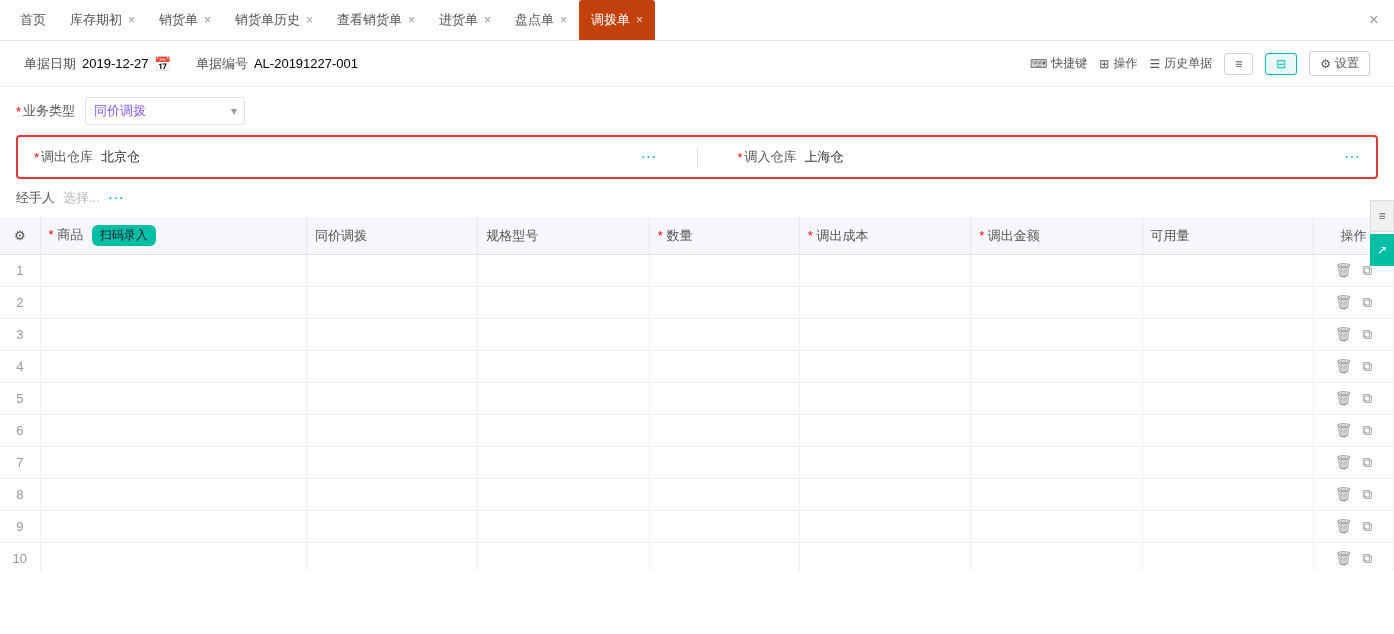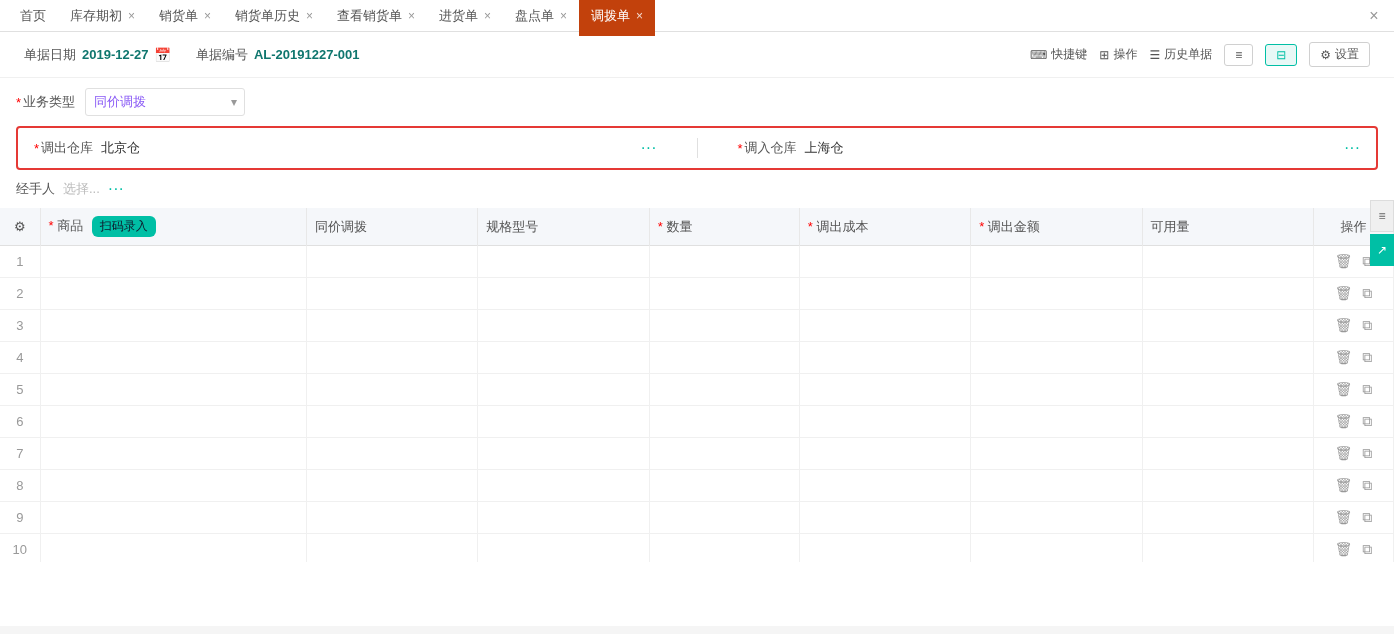--- a/index.html
+++ b/index.html
@@ -4,21 +4,21 @@
   <style>
     * { box-sizing: border-box; margin: 0; padding: 0; }
     body { font-family: 'Microsoft YaHei', Arial, sans-serif; font-size: 13px; background: #f5f5f5; color: #333; overflow: hidden; }
     
     
     .tab-bar {
       display: flex;
       align-items: center;
       background: #fff;
       border-bottom: 1px solid #e0e0e0;
-      height: 32px;
+      height: 41px;
       padding: 0 8px;
       position: relative;
     }
     .tab-item {
       display: flex;
       align-items: center;
       padding: 0 12px;
       height: 40px;
       cursor: pointer;
       font-size: 13px;
@@ -70,21 +70,21 @@
       border-bottom: 1px solid #f0f0f0;
       background: #fff;
     }
     .header-field {
       display: flex;
       align-items: center;
       margin-right: 24px;
       font-size: 13px;
     }
     .header-field label { color: #555; margin-right: 6px; }
-    .header-field .value { color: #0f766e; font-weight: 700; }
+    .header-field .value { color: #000000; font-weight: 400; }
     .calendar-icon {
       margin-left: 6px;
       color: #999;
       cursor: pointer;
       font-size: 14px;
     }
     .header-actions {
       margin-left: auto;
       display: flex;
       align-items: center;

